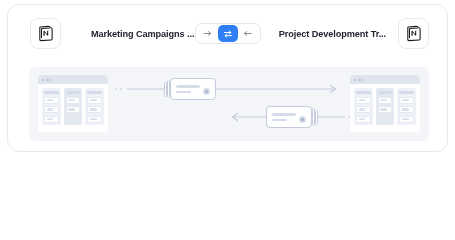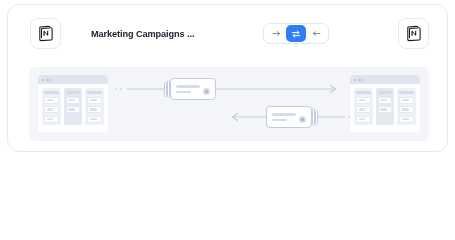--- a/index.html
+++ b/index.html
@@ -248,20 +248,21 @@
       <button class="dir-btn">
         <svg width="9" height="9" viewBox="0 0 12 12">
           <path d="M10.5 6 H2" stroke="currentColor" stroke-width="1.1" stroke-linecap="round" fill="none"></path>
           <path d="M4.8 3.4 L2.1 6 L4.8 8.6" stroke="currentColor" stroke-width="1.1" stroke-linecap="round" stroke-linejoin="round" fill="none"></path>
         </svg>
       </button>
     </div>
 
     <div class="spacer"></div>
 
+    <div class="db-name right">Project Development Tr...</div>
 
     <div class="app-logo right">
       <svg class="notion-glyph" width="17" height="17" viewBox="0 0 20 20">
         <path d="M3.6 2.4 L13.6 1.6 a1.4 1.4 0 0 1 1.0 0.3 L17.4 4.0 a1 1 0 0 1 0.4 0.8 L17.8 16.2
                  a1.4 1.4 0 0 1 -1.3 1.4 L4.7 18.4 a1.3 1.3 0 0 1 -1.4 -1.3 L3.3 3.7
                  a1.3 1.3 0 0 1 0.3 -1.3 Z" fill="#ffffff" stroke="#1c1c1c" stroke-width="1.3" stroke-linejoin="round"></path>
         <path d="M5.3 4.1 L5.3 15.4" stroke="#1c1c1c" stroke-width="1.2"></path>
         <path d="M5.3 4.1 L15.0 3.4" stroke="#1c1c1c" stroke-width="1.2"></path>
         <path d="M7.6 12.6 L7.6 7.1 L9.1 7.0 L11.9 11.0 L11.9 6.8 L13.2 6.7 L13.2 12.2 L11.9 12.3 L9.0 8.3 L9.0 12.5 Z" fill="#1c1c1c"></path>
       </svg>

